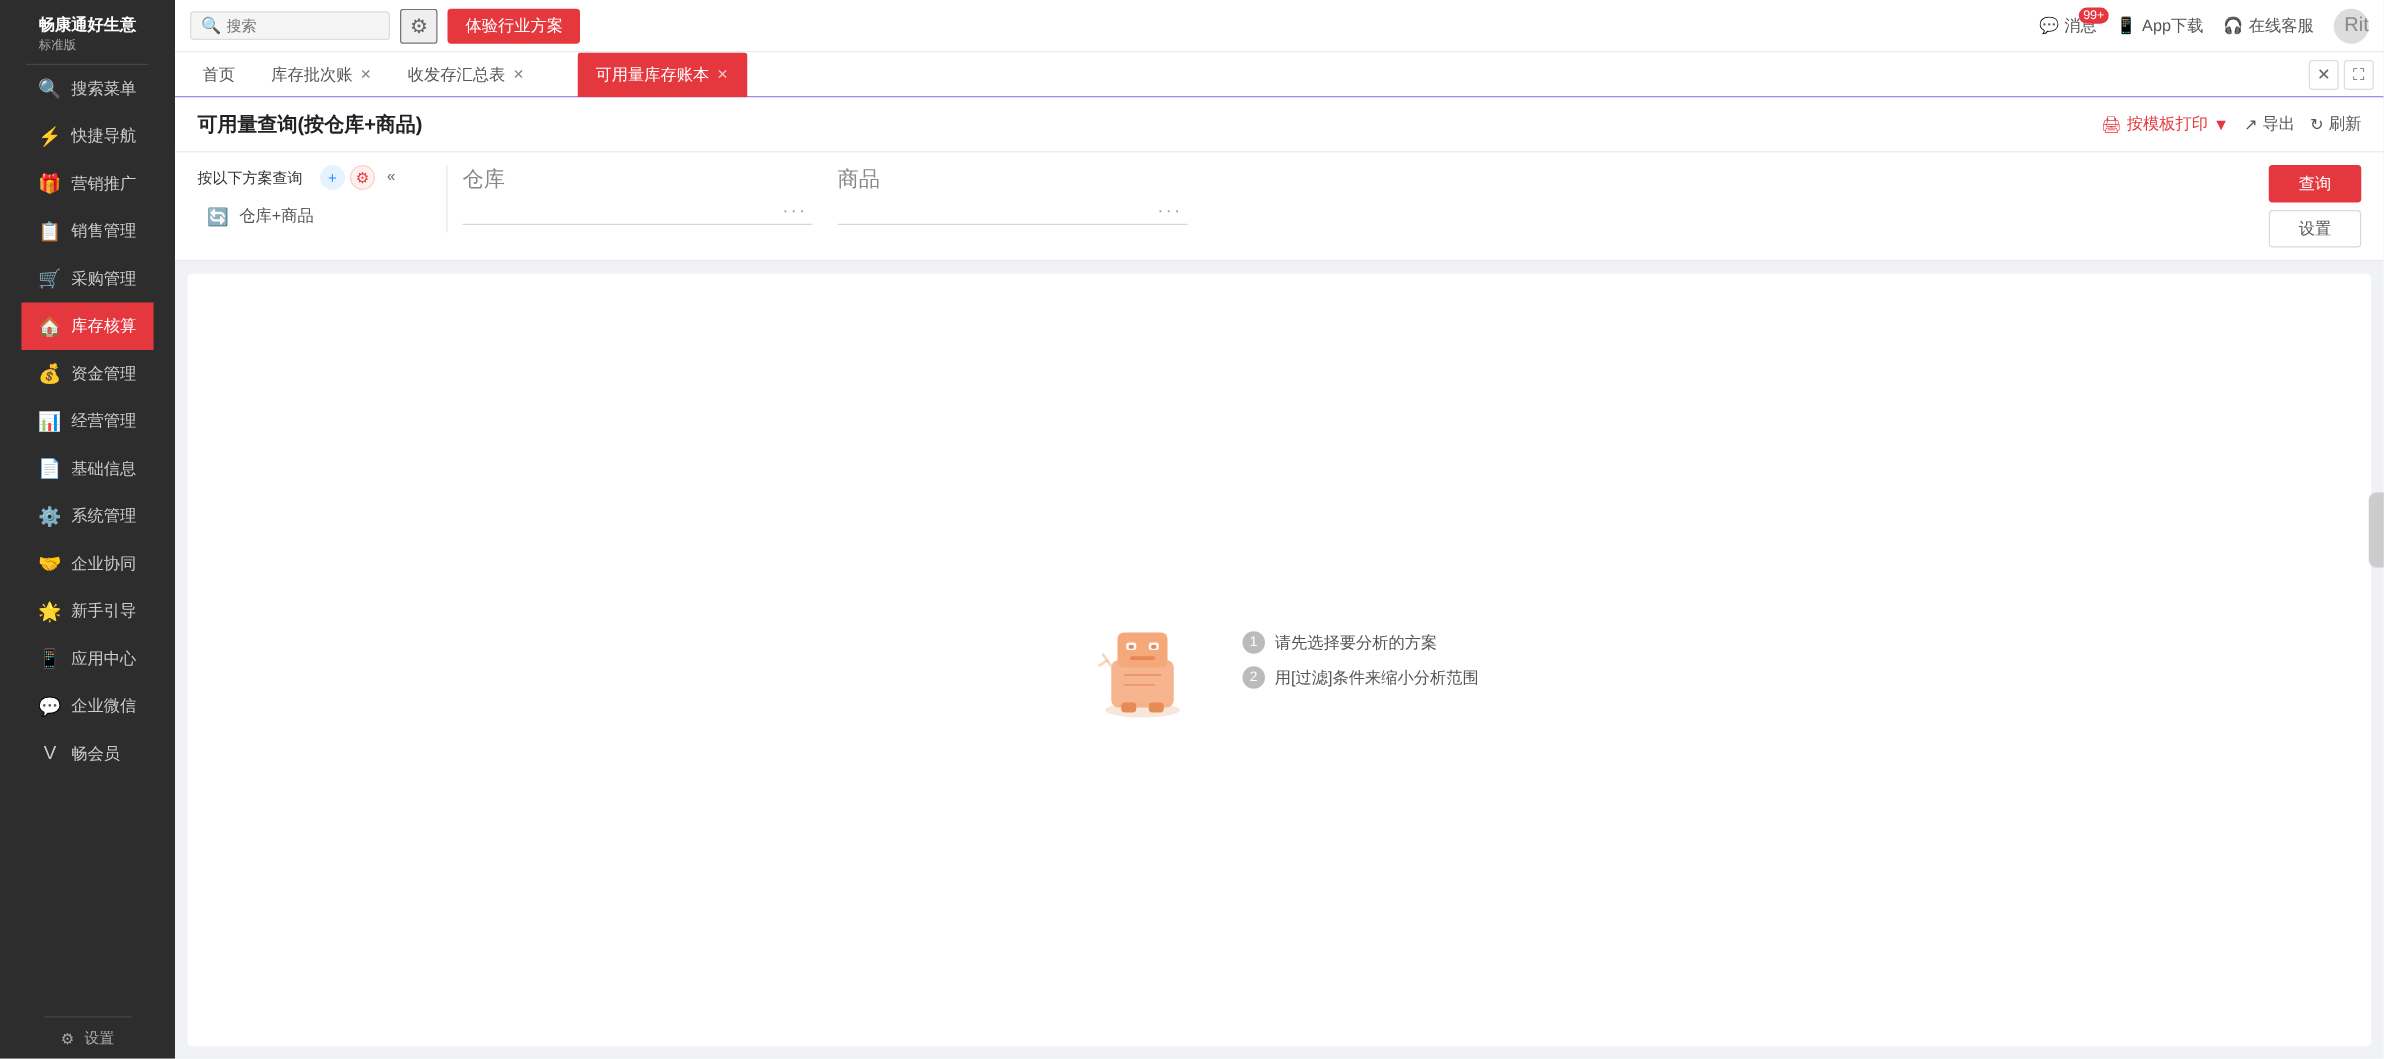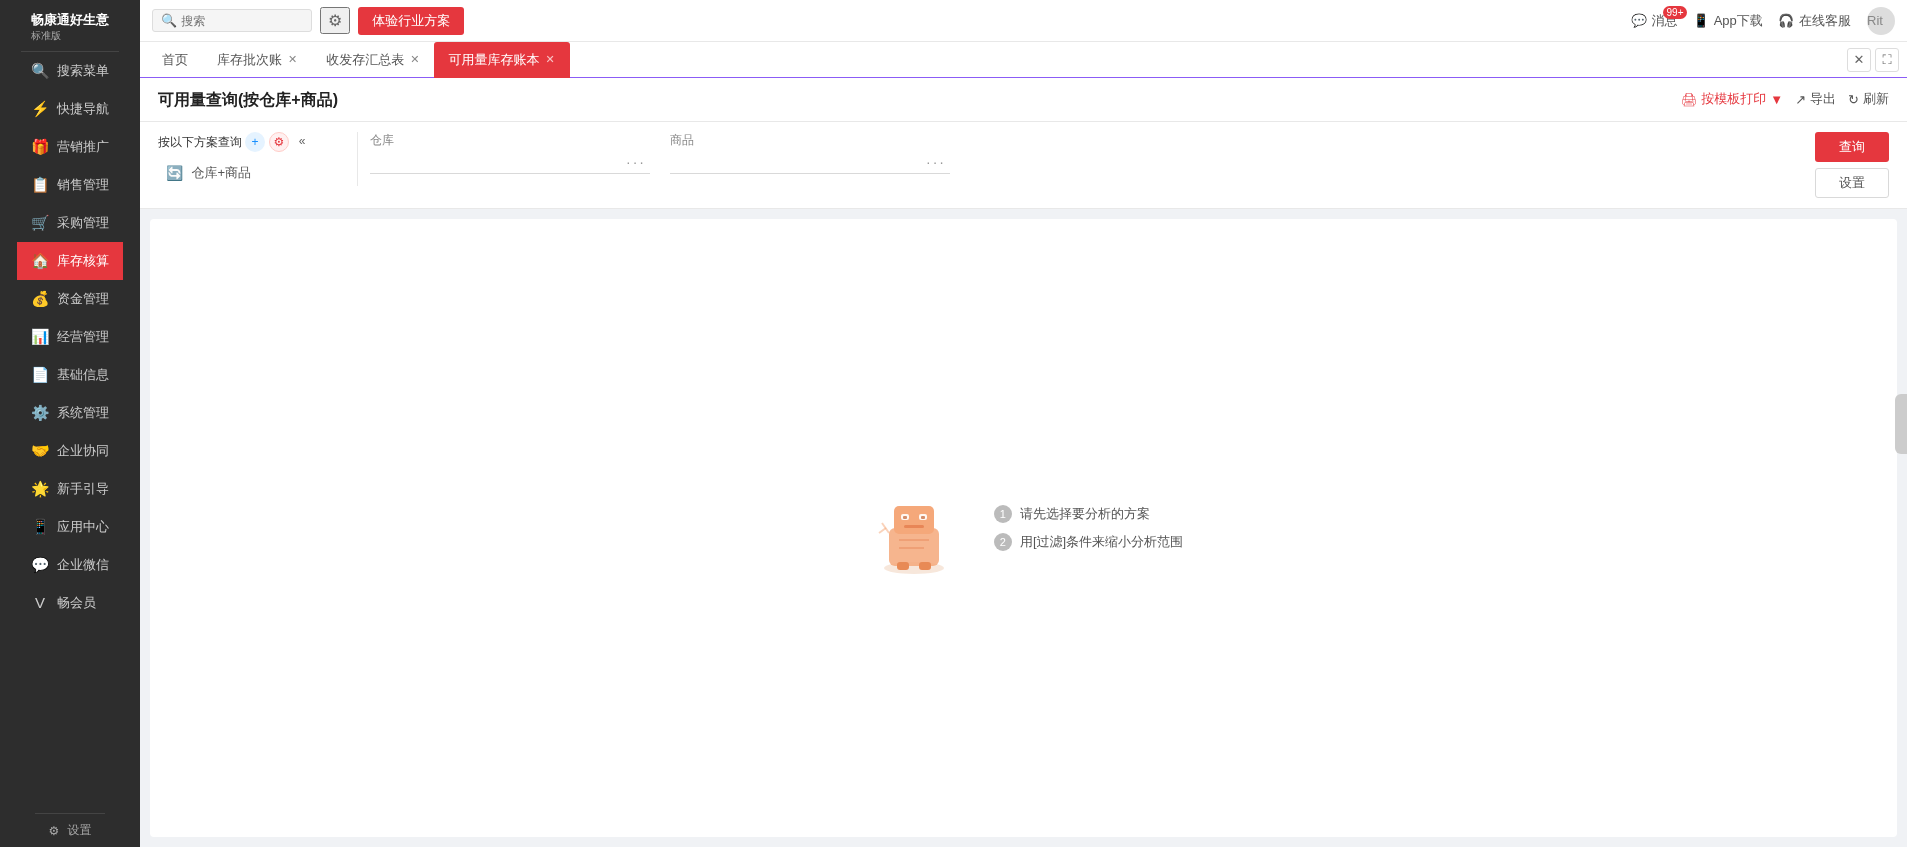--- a/index.html
+++ b/index.html
@@ -156,22 +156,22 @@
       font-size: 13px;
       cursor: pointer;
     }
     .topbar-avatar {
       background: #ddd;
       border-radius: 50%;
       width: 28px;
       height: 28px;
       display: flex;
       align-items: center;
-      justify-content: flex-start;
-      font-size: 13px;
+      justify-content: flex-end;
+      font-size: 16px;
       color: #888;
     }
 
     
     .tabs-bar {
       background: #fff;
       display: flex;
       align-items: center;
       border-bottom: 1px solid #8b5cf6;
       padding: 0 8px;
@@ -187,20 +187,21 @@
       color: #555;
       cursor: pointer;
       gap: 6px;
       border-right: 1px solid transparent;
       white-space: nowrap;
     }
     .tab.active {
       background: #e5373e;
       color: #fff;
       border-radius: 3px 3px 0 0;
+      margin-left: 28px;
     }
     .tab .close-x {
       font-size: 11px;
       opacity: 0.7;
     }
     .tab.active .close-x { color: #fff; }
     .tabs-controls {
       margin-left: auto;
       display: flex;
       gap: 4px;
@@ -274,21 +275,21 @@
       display: flex;
       flex-direction: column;
       min-width: 200px;
       border-right: 1px solid #e8e8e8;
       padding-right: 12px;
       margin-right: 12px;
     }
     .filter-scheme-header {
       display: flex;
       align-items: center;
-      gap: 3px;
+      gap: 14px;
       margin-bottom: 8px;
     }
     .filter-scheme-icons {
       display: flex;
       gap: 4px;
     }
     .scheme-icon-btn {
       width: 20px;
       height: 20px;
       border-radius: 50%;
@@ -333,21 +334,21 @@
       align-items: center;
       flex-wrap: wrap;
     }
     .filter-field {
       display: flex;
       flex-direction: column;
       gap: 2px;
       min-width: 280px;
     }
     .filter-field label {
-      font-size: 12px;
+      font-size: 17px;
       color: #888;
     }
     .filter-field-input {
       display: flex;
       align-items: center;
       border-bottom: 1px solid #d9d9d9;
       padding: 3px 4px;
       gap: 4px;
       width: 280px;
     }

